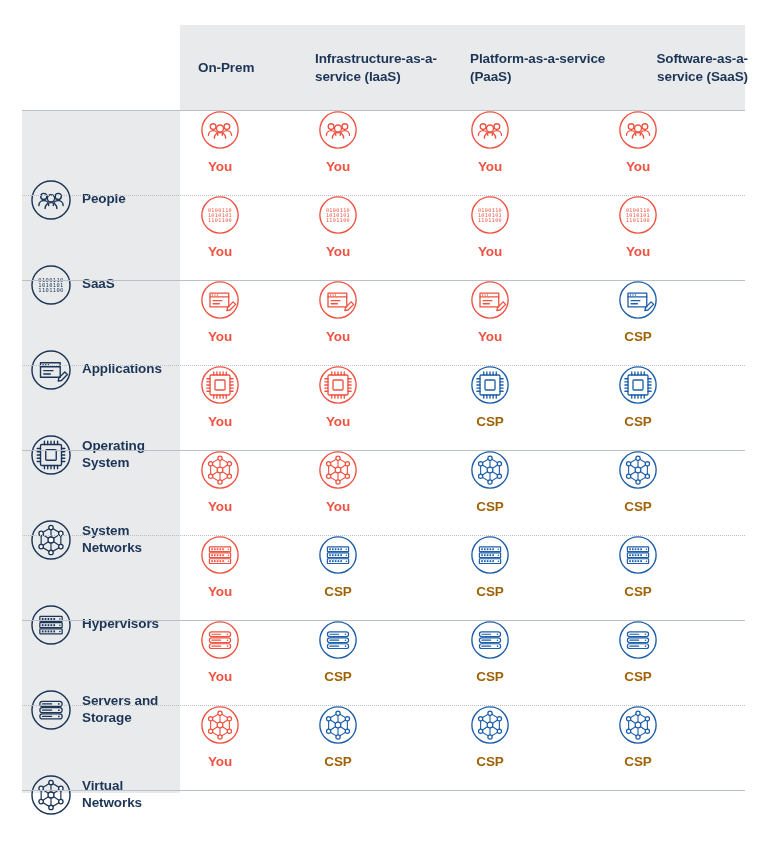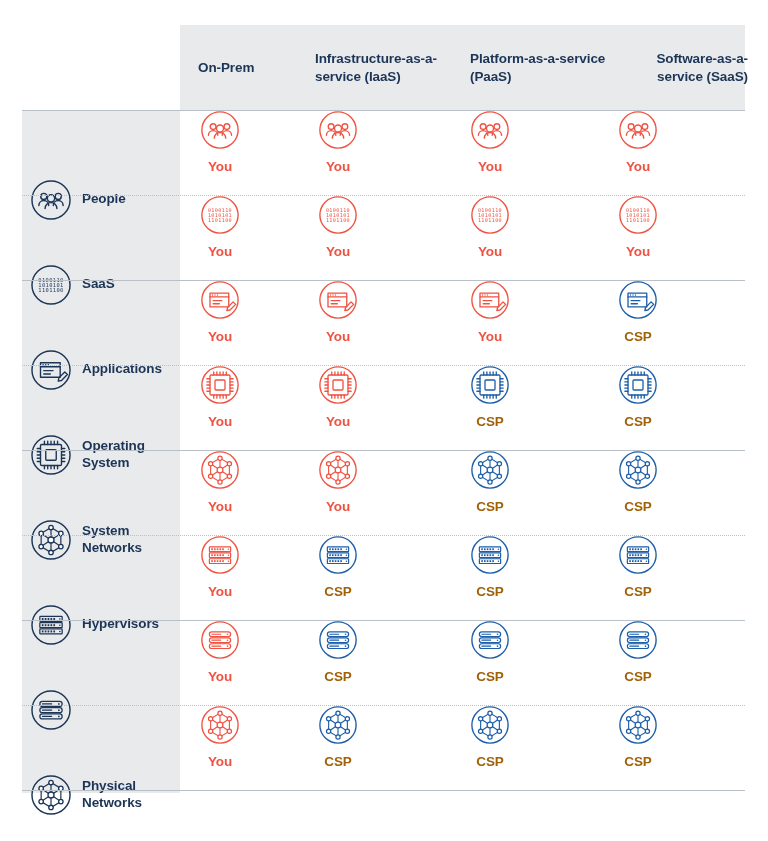--- a/index.html
+++ b/index.html
@@ -813,20 +813,21 @@
               <path d="M19 22.8h14" stroke="#1c3557" stroke-width="1.9" stroke-linecap="round"></path>
               <circle cx="44" cy="22.8" r="1.3" fill="#1c3557"></circle>
               <rect x="15" y="28.5" width="34" height="7.6" rx="3.8" fill="none" stroke="#1c3557" stroke-width="1.9"></rect>
               <path d="M19 32.3h14" stroke="#1c3557" stroke-width="1.9" stroke-linecap="round"></path>
               <circle cx="44" cy="32.3" r="1.3" fill="#1c3557"></circle>
               <rect x="15" y="38" width="34" height="7.6" rx="3.8" fill="none" stroke="#1c3557" stroke-width="1.9"></rect>
               <path d="M19 41.8h14" stroke="#1c3557" stroke-width="1.9" stroke-linecap="round"></path>
               <circle cx="44" cy="41.8" r="1.3" fill="#1c3557"></circle>
             </svg>
           </span>
+          <span class="rl-text">Servers and Storage</span>
         </div>
         <div class="cell c0 owner-you">
           <span class="icon">
             <svg viewBox="0 0 64 64" xmlns="http://www.w3.org/2000/svg">
               <circle cx="32" cy="32" r="29" fill="none" stroke="#ef5241" stroke-width="2.2"></circle>
               <rect x="15" y="19" width="34" height="7.6" rx="3.8" fill="none" stroke="#ef5241" stroke-width="1.9"></rect>
               <path d="M19 22.8h14" stroke="#ef5241" stroke-width="1.9" stroke-linecap="round"></path>
               <circle cx="44" cy="22.8" r="1.3" fill="#ef5241"></circle>
               <rect x="15" y="28.5" width="34" height="7.6" rx="3.8" fill="none" stroke="#ef5241" stroke-width="1.9"></rect>
               <path d="M19 32.3h14" stroke="#ef5241" stroke-width="1.9" stroke-linecap="round"></path>
@@ -909,21 +910,21 @@
                 <circle cx="32" cy="13" r="3.4" fill="#ffffff"></circle>
                 <circle cx="47" cy="22" r="3.4" fill="#ffffff"></circle>
                 <circle cx="47" cy="42" r="3.4" fill="#ffffff"></circle>
                 <circle cx="32" cy="51" r="3.4" fill="#ffffff"></circle>
                 <circle cx="17" cy="42" r="3.4" fill="#ffffff"></circle>
                 <circle cx="17" cy="22" r="3.4" fill="#ffffff"></circle>
                 <circle cx="32" cy="32" r="4.6" fill="#ffffff"></circle>
               </g>
             </svg>
           </span>
-          <span class="rl-text">Physical Networks</span>
+          <span class="rl-text">Virtual Networks</span>
         </div>
         <div class="cell c0 owner-you">
           <span class="icon">
             <svg viewBox="0 0 64 64" xmlns="http://www.w3.org/2000/svg">
               <circle cx="32" cy="32" r="29" fill="none" stroke="#ef5241" stroke-width="2.2"></circle>
               <g stroke="#ef5241" stroke-width="1.8" fill="none">
                 <path d="M32 32L32 13"></path>
                 <path d="M32 32L47 22"></path>
                 <path d="M32 32L47 42"></path>
                 <path d="M32 32L32 51"></path>

